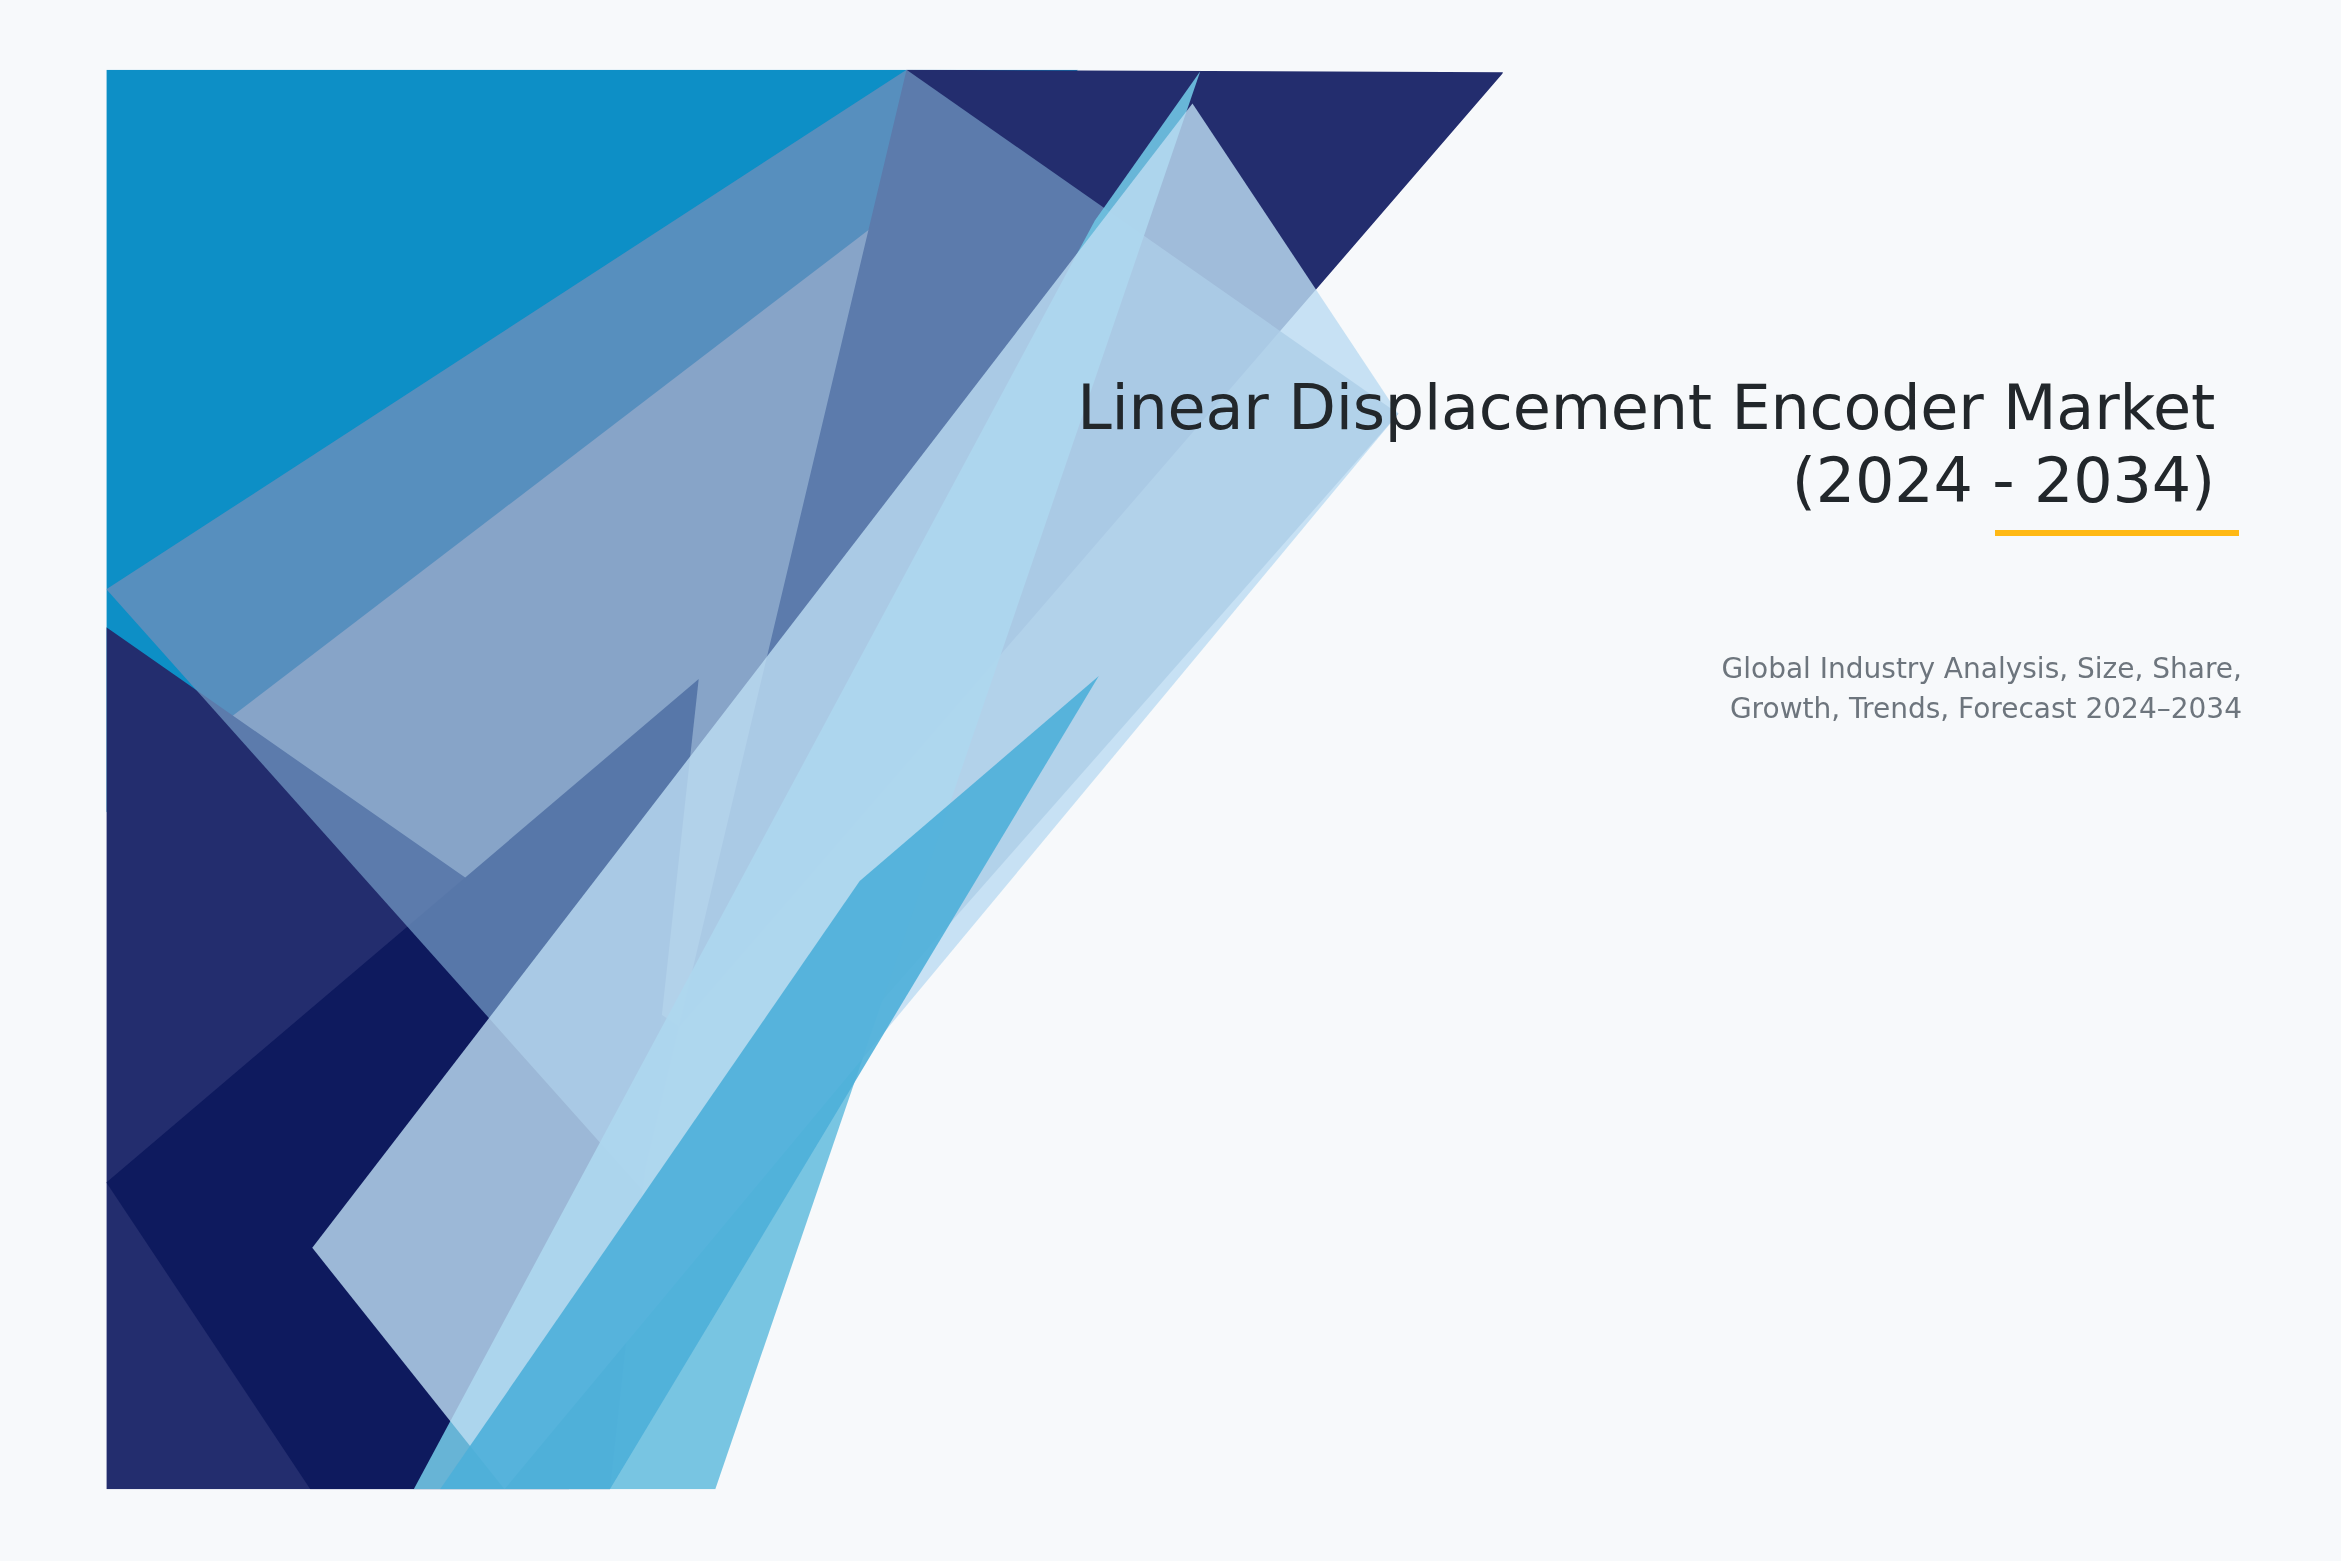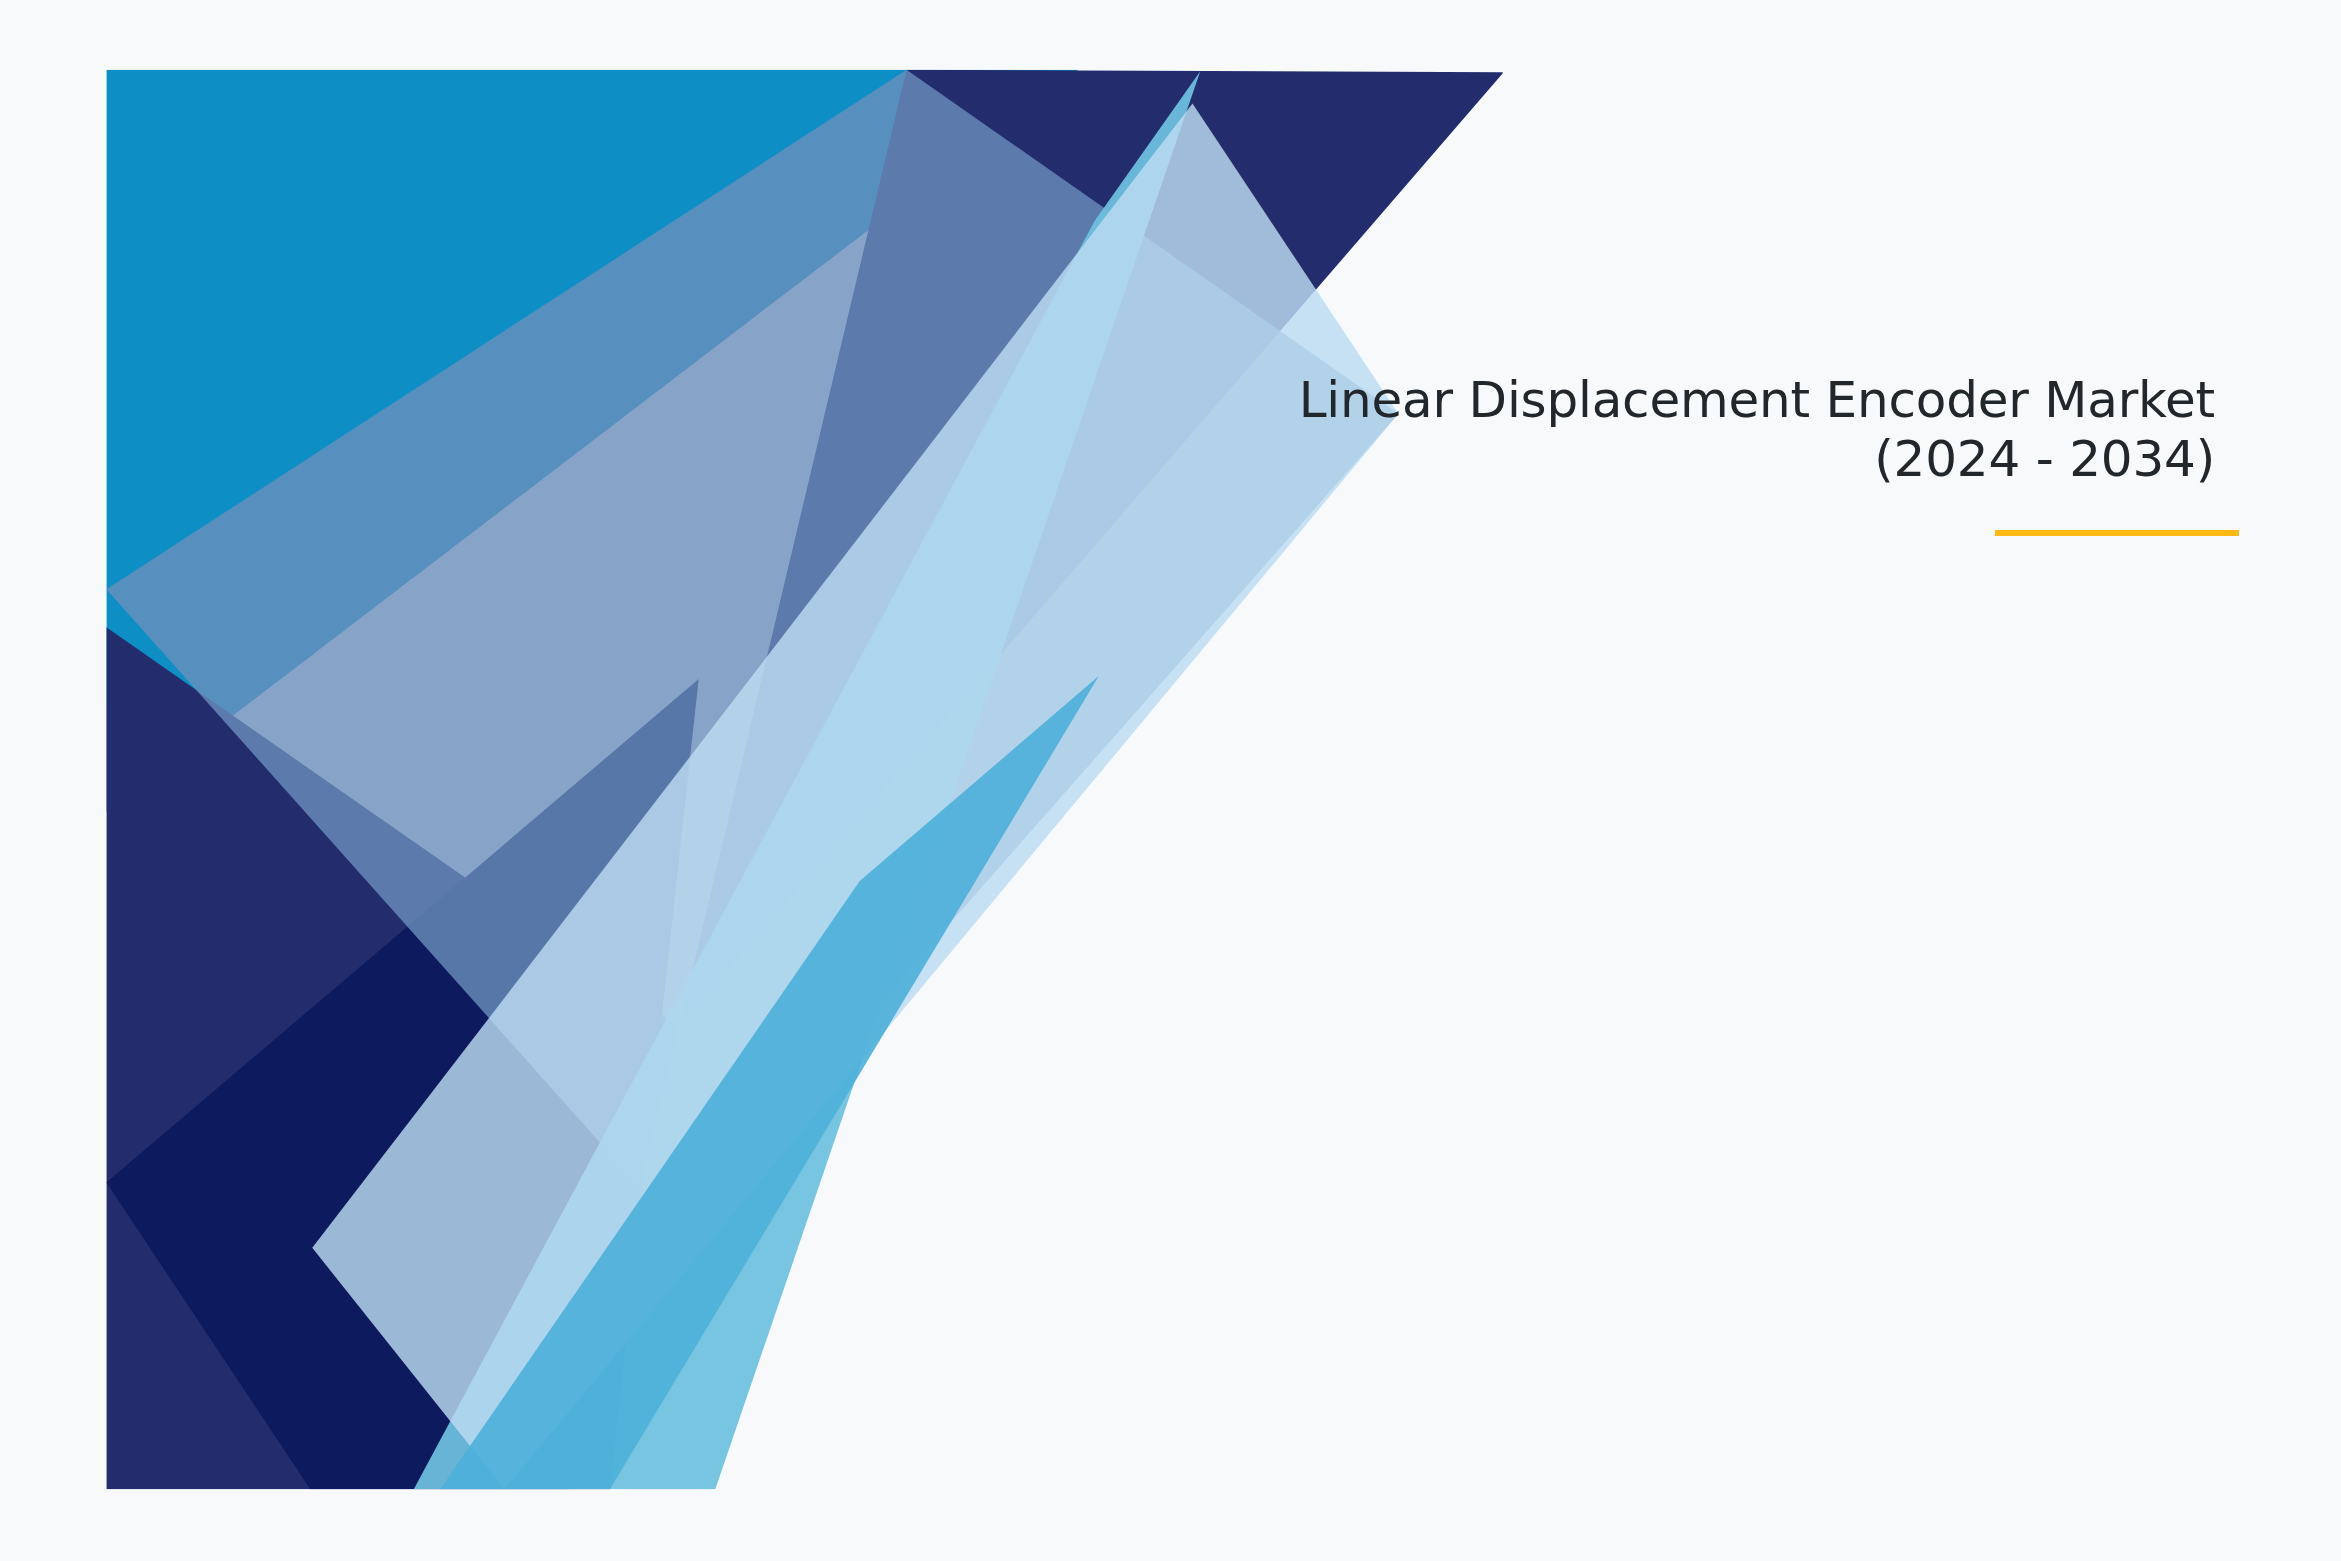--- a/index.html
+++ b/index.html
@@ -38,21 +38,21 @@
     position: absolute;
     left: 829px;
     top: 371px;
     width: 1386px;
     text-align: right;
   }
 
   #page-title {
     margin: 0;
     font-family: "DejaVu Sans", "Liberation Sans", sans-serif;
-    font-size: 50px;
+    font-size: 62px;
     font-weight: 400;
     line-height: 1.18;
     color: #22272b;
     letter-spacing: -0.2px;
     white-space: pre-line;
     position: relative;
     z-index: 3;
   }
 
   #title-underline {
@@ -111,15 +111,19 @@
     </g>
   </svg>
 
   <div id="title-underline"></div>
 
   <div id="title-block">
     <h1 id="page-title">Linear Displacement Encoder Market
 (2024 - 2034)</h1>
   </div>
 
+  <div id="subtitle-block">
+    <p id="page-subtitle">Global Industry Analysis, Size, Share,
+Growth, Trends, Forecast 2024–2034</p>
+  </div>
 
 </div>
 
 
 </body></html>

